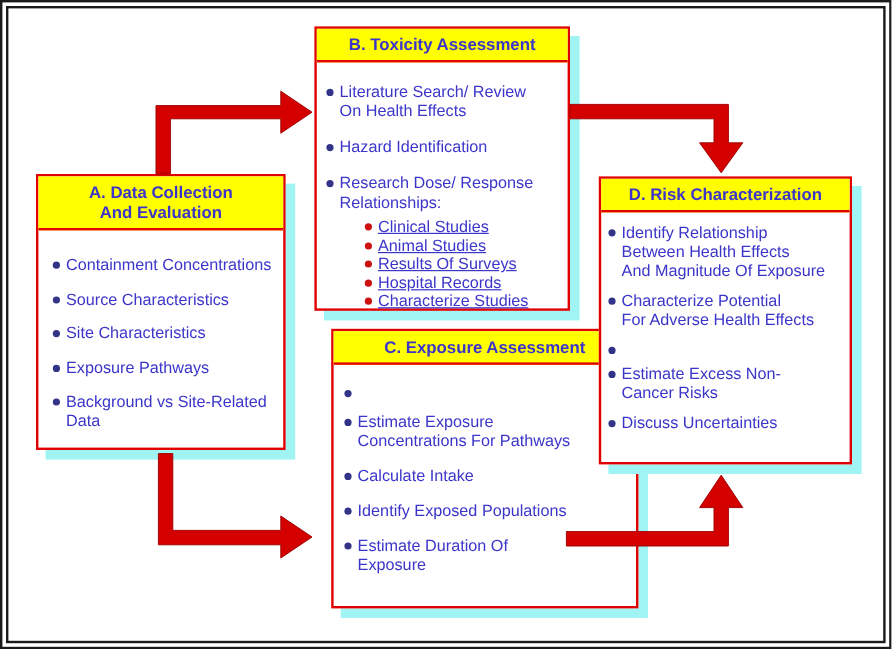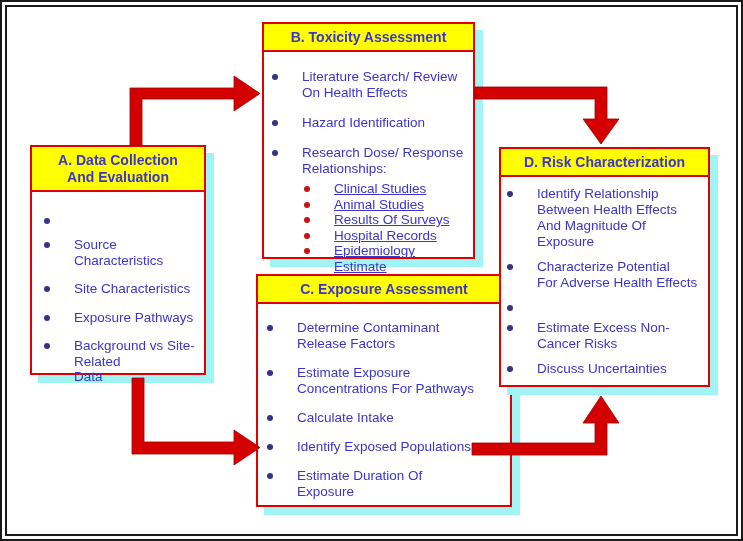--- a/index.html
+++ b/index.html
@@ -45,43 +45,43 @@
     line-height:17px;
     text-align:center;
     padding:5px 2px 4px 2px;
     white-space:pre-line;
   }
   .body{
     color:var(--text-blue);
     font-size:13.5px;
     overflow:hidden;
   }
-  .item{display:flex;gap:19px;}
+  .item{display:flex;}
   .dot{
     flex:none;
     width:6px;height:6px;
     border-radius:50%;
     background:var(--bullet-navy);
     margin:5px 5px 0 0;
   }
   .dot.red{background:var(--sub-bullet-red);margin-top:5px;}
   .txt{white-space:pre-line;}
 
   
-  .box-a{left:28px;top:143px;width:176px;height:230px;}
+  .box-a{left:28px;top:143px;width:208px;height:230px;}
   .box-a .body{padding:21px 4px 0 12px;}
   .box-a .item{line-height:15.5px;margin-bottom:13px;}
   
   .box-b{left:260px;top:20px;width:213px;height:237px;}
   .box-b .body{padding:17px 3px 0 8px;}
   .box-b .item{line-height:16px;margin-bottom:14px;}
   .box-b .sub{margin:-10px 0 0 32px;text-decoration:underline;}
   .box-b .sub .item{line-height:15.5px;margin-bottom:0;}
   
-  .box-c{left:254px;top:272px;width:256px;height:233px;}
+  .box-c{left:274px;top:272px;width:256px;height:233px;}
   .box-c .body{padding:16px 3px 0 9px;}
   .box-c .item{line-height:16px;margin-bottom:13px;}
   
   .box-d{left:497px;top:145px;width:211px;height:240px;}
   .box-d .body{padding:9px 2px 0 6px;}
   .box-d .item{line-height:16px;margin-bottom:9px;}
 
   .arrows{
     position:absolute;
     left:0;top:0;
@@ -100,20 +100,21 @@
 
 <div class="frame">
   <div class="inner-frame"></div>
 
   <section class="box box-a">
     <header>A. Data Collection
 And Evaluation</header>
     <div class="body">
       <div class="item">
           <span class="dot"></span>
+          <span class="txt">Containment Concentrations</span>
         </div>
       <div class="item">
           <span class="dot"></span>
           <span class="txt">Source Characteristics</span>
         </div>
       <div class="item">
           <span class="dot"></span>
           <span class="txt">Site Characteristics</span>
         </div>
       <div class="item">
@@ -157,33 +158,31 @@
         <div class="item">
             <span class="dot red"></span>
             <span class="txt">Results Of Surveys</span>
           </div>
         <div class="item">
             <span class="dot red"></span>
             <span class="txt">Hospital Records</span>
           </div>
         <div class="item">
             <span class="dot red"></span>
-            <span class="txt">Epidemiology Estimate</span>
+            <span class="txt">Characterize Studies</span>
           </div>
       </div>
     </div>
   </section>
 
   <section class="box box-c">
     <header>C. Exposure Assessment</header>
     <div class="body">
       <div class="item">
           <span class="dot"></span>
-          <span class="txt">Determine Contaminant
-Release Factors</span>
         </div>
       <div class="item">
           <span class="dot"></span>
           <span class="txt">Estimate Exposure
 Concentrations For Pathways</span>
         </div>
       <div class="item">
           <span class="dot"></span>
           <span class="txt">Calculate Intake</span>
         </div>

